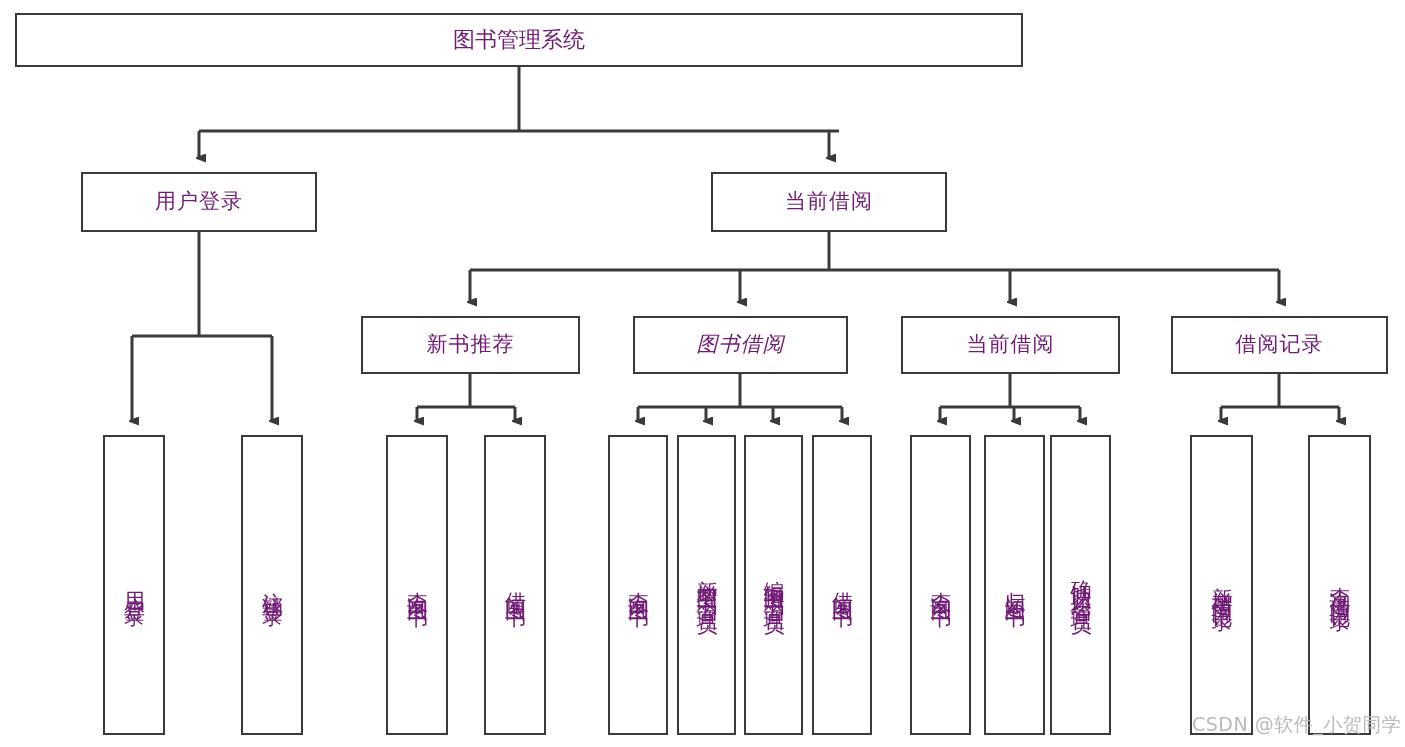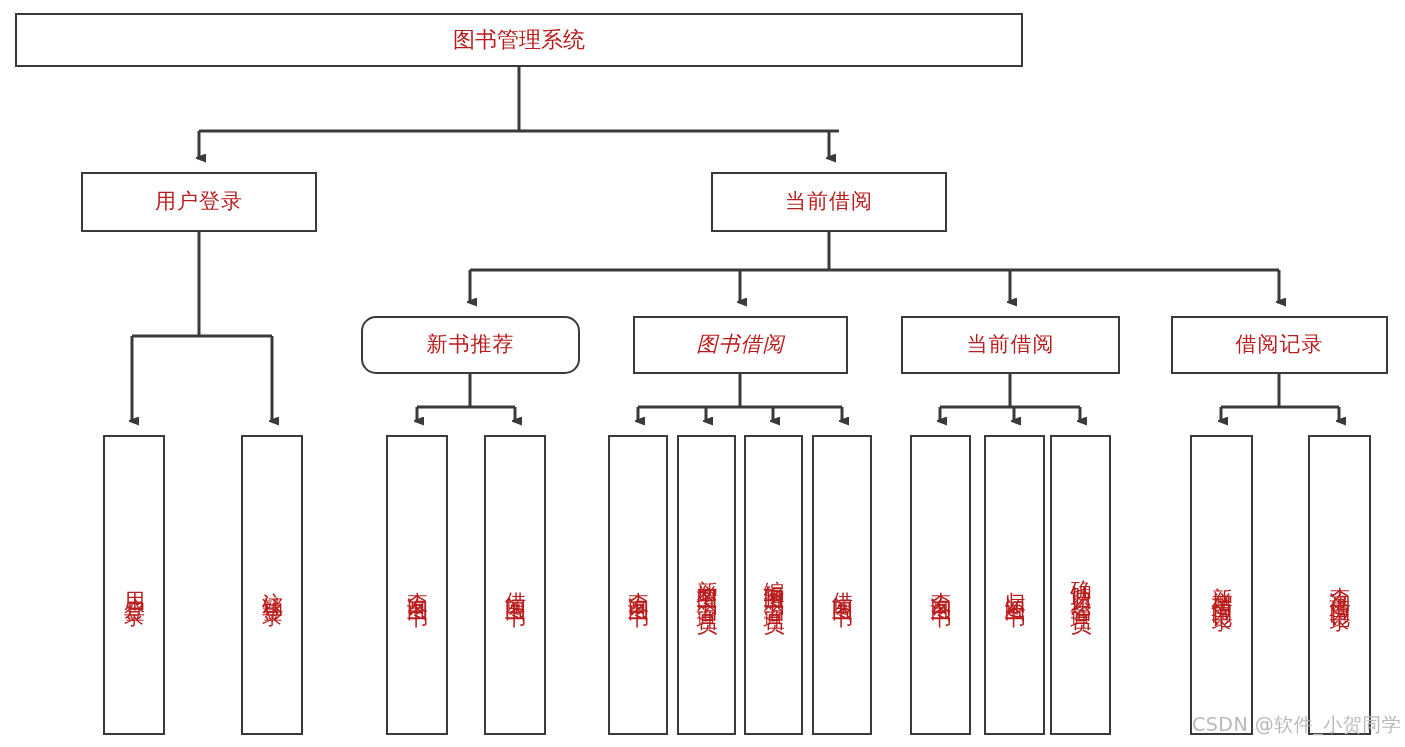--- a/index.html
+++ b/index.html
@@ -27,21 +27,21 @@
     pointer-events: none;
   }
   .node {
     position: absolute;
     box-sizing: border-box;
     border: 2px solid #3a3a3a;
     background: #ffffff;
     display: flex;
     align-items: center;
     justify-content: center;
-    color: #b91c1c;
+    color: #701a75;
     text-align: center;
   }
   .node.horiz {
     font-size: 21px;
     letter-spacing: 1px;
     line-height: 1.2;
   }
   .node.root {
     font-size: 22px;
   }
@@ -125,21 +125,21 @@
     <span>图书管理系统</span>
   </div>
 
   <div class="node horiz" style="left: 81px; top: 172px; width: 236px; height: 60px;">
     <span>用户登录</span>
   </div>
   <div class="node horiz" style="left: 711px; top: 172px; width: 236px; height: 60px;">
     <span>当前借阅</span>
   </div>
 
-  <div class="node horiz" style="left: 361px; top: 316px; width: 219px; height: 58px; border-radius: 15px;">
+  <div class="node horiz" style="left: 361px; top: 316px; width: 219px; height: 58px;">
     <span>新书推荐</span>
   </div>
   <div class="node horiz" style="left: 633px; top: 316px; width: 215px; height: 58px; font-style: italic;">
     <span>图书借阅</span>
   </div>
   <div class="node horiz" style="left: 901px; top: 316px; width: 219px; height: 58px;">
     <span>当前借阅</span>
   </div>
   <div class="node horiz" style="left: 1171px; top: 316px; width: 217px; height: 58px;">
     <span>借阅记录</span>

